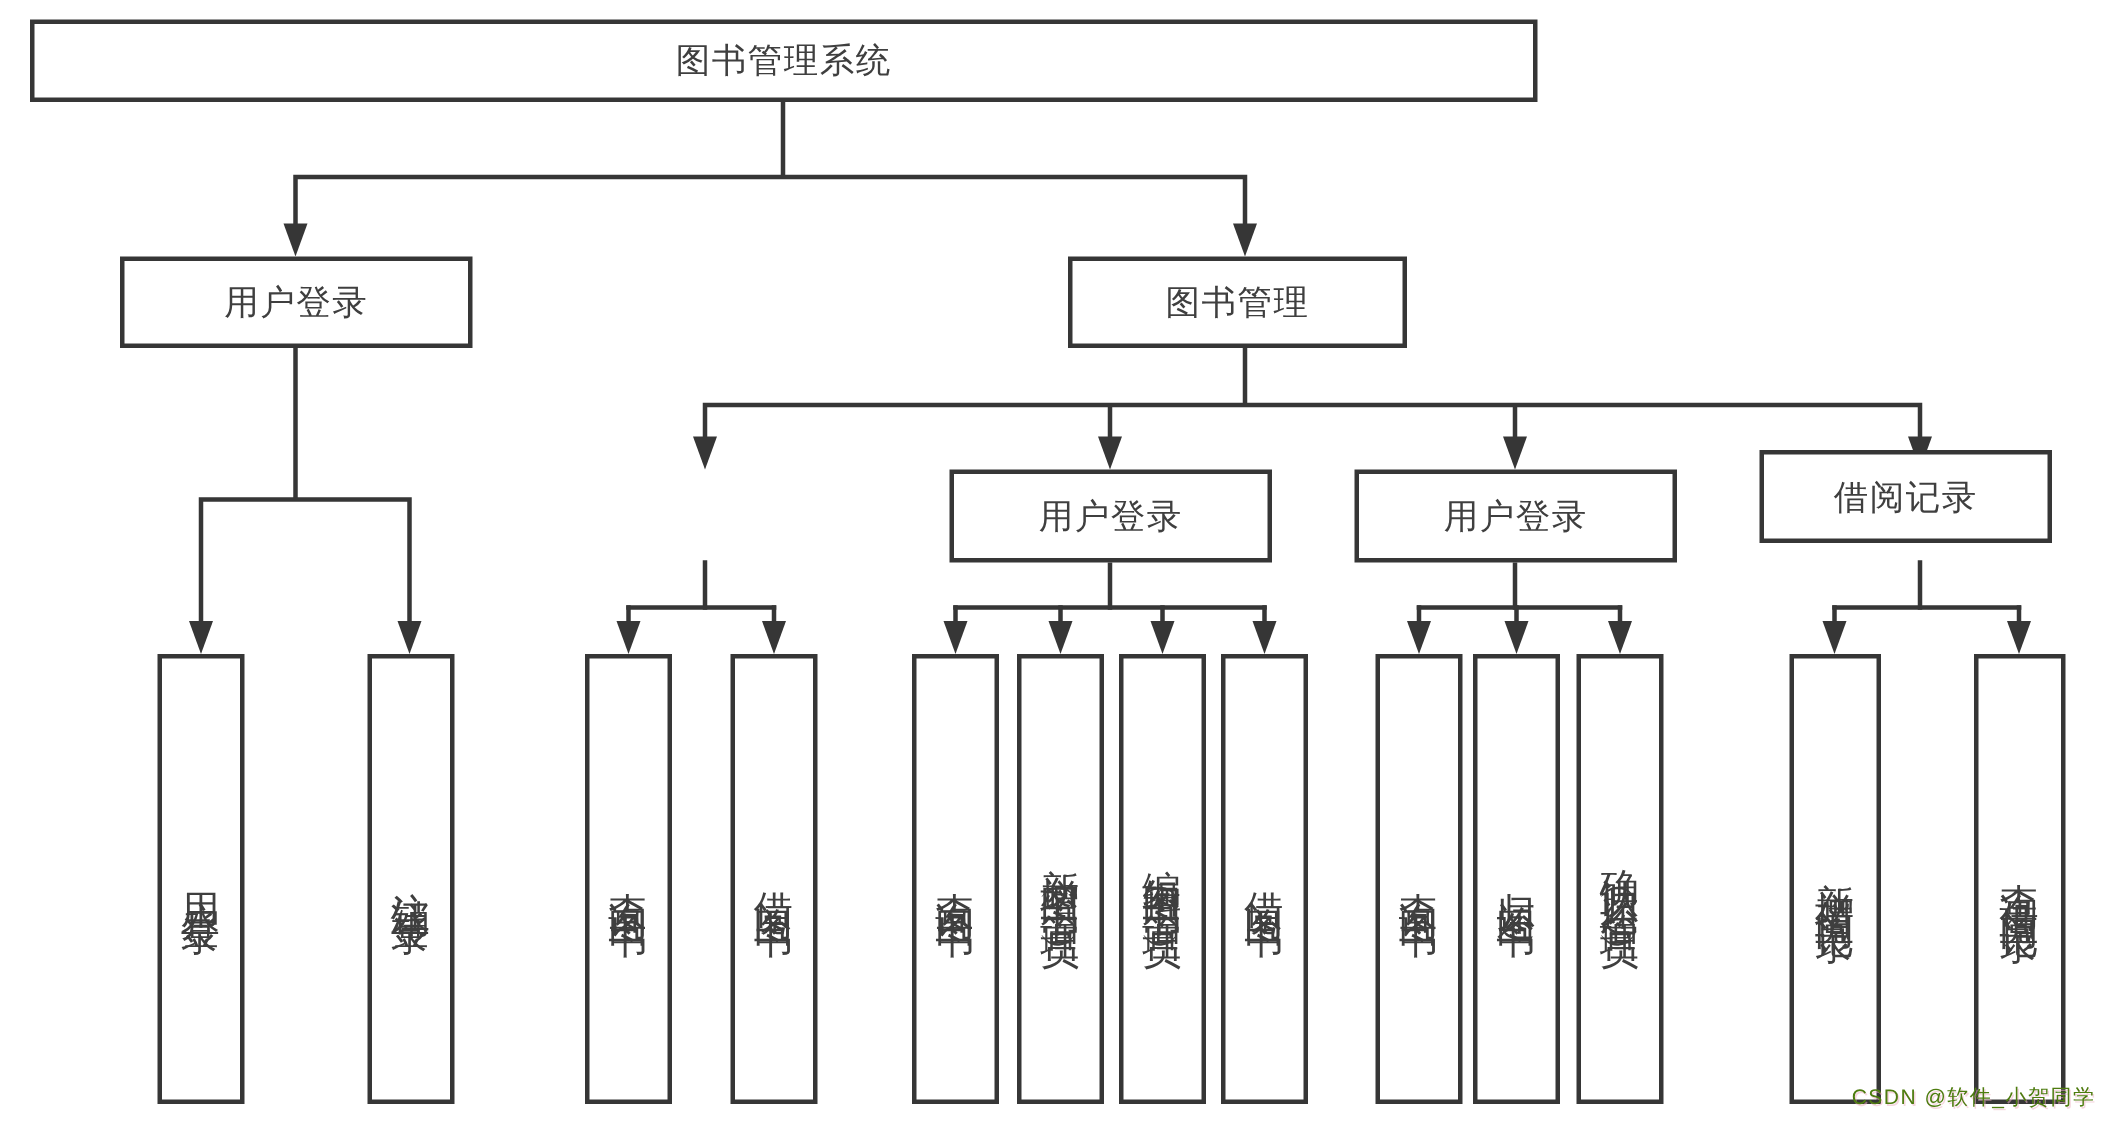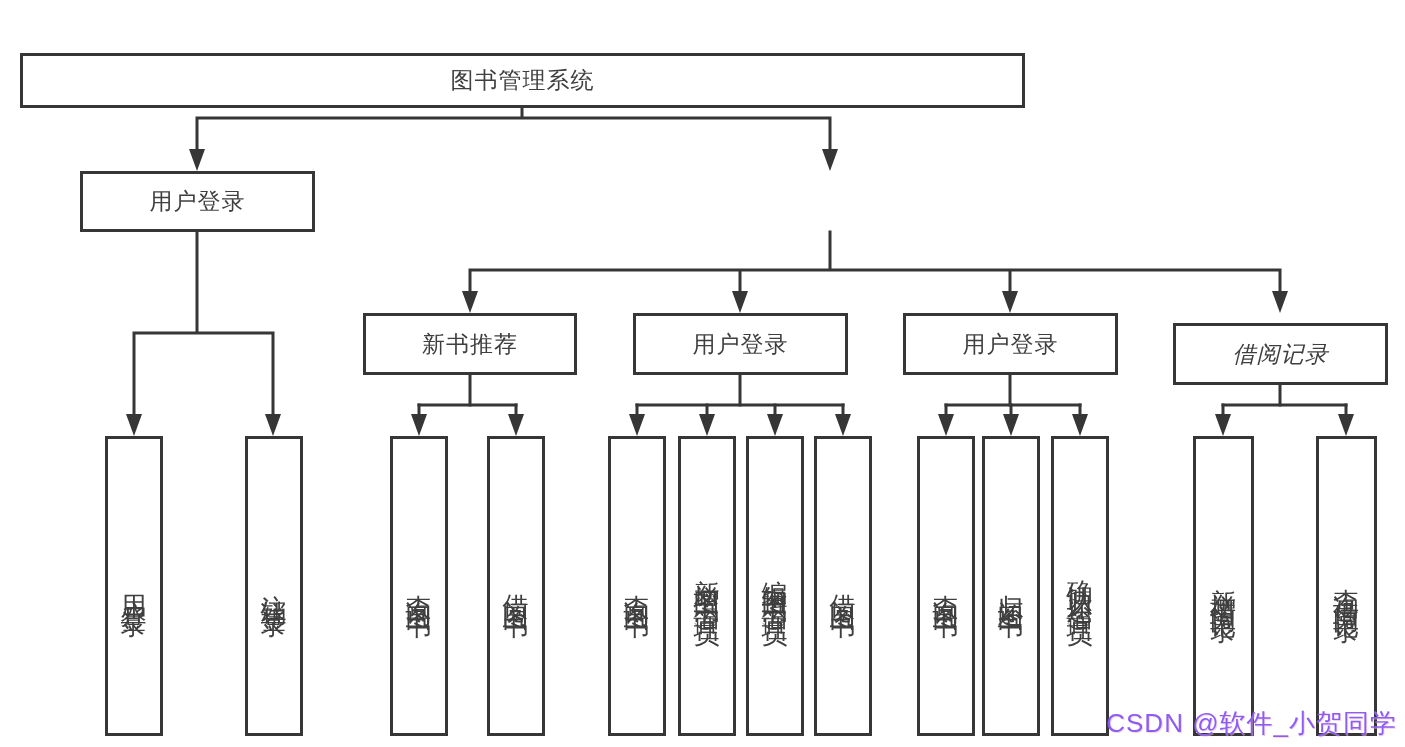--- a/index.html
+++ b/index.html
@@ -43,22 +43,22 @@
     writing-mode: vertical-rl;
     text-orientation: mixed;
     letter-spacing: 6px;
     line-height: 1;
     white-space: nowrap;
   }
   .watermark {
     position: absolute;
     right: 8px;
     bottom: 6px;
-    font-size: 26px;
-    color: #8b5cf6;
+    font-size: 14px;
+    color: #4d7c0f;
     letter-spacing: 1px;
     text-shadow: 1px 1px 0 rgba(236, 180, 196, 0.55);
     white-space: nowrap;
   }
 </style>
 </head>
 <body>
 
 <div id="canvas">
 
@@ -96,28 +96,28 @@
       <polygon points="767,414 783,414 775,436"></polygon>
       <polygon points="835,414 851,414 843,436"></polygon>
       <polygon points="938,414 954,414 946,436"></polygon>
       <polygon points="1003,414 1019,414 1011,436"></polygon>
       <polygon points="1072,414 1088,414 1080,436"></polygon>
       <polygon points="1215,414 1231,414 1223,436"></polygon>
       <polygon points="1338,414 1354,414 1346,436"></polygon>
     </g>
   </svg>
 
-  <div class="node hbox" style="left:20px; top:13px; width:1005px; height:55px;margin-top:40px;">图书管理系统</div>
+  <div class="node hbox" style="left:20px; top:13px; width:1005px; height:55px;">图书管理系统</div>
 
   <div class="node hbox" style="left:80px; top:171px; width:235px; height:61px;">用户登录</div>
+  <div class="node hbox" style="left:712px; top:171px; width:226px; height:61px;">图书管理</div>
 
-  <div class="node hbox" style="left:363px; top:313px; width:214px; height:62px;">新书推荐</div>
   <div class="node hbox" style="left:633px; top:313px; width:215px; height:62px;">用户登录</div>
   <div class="node hbox" style="left:903px; top:313px; width:215px; height:62px;">用户登录</div>
-  <div class="node hbox" style="left:1173px; top:323px; width:215px; height:62px;font-style:italic;">借阅记录</div>
+  <div class="node hbox" style="left:1173px; top:300px; width:195px; height:62px;">借阅记录</div>
 
   <div class="node vbox" style="left:105px; top:436px; width:58px; height:300px;">用户登录</div>
   <div class="node vbox" style="left:245px; top:436px; width:58px; height:300px;">注销登录</div>
 
   <div class="node vbox" style="left:390px; top:436px; width:58px; height:300px;">查询图书</div>
   <div class="node vbox" style="left:487px; top:436px; width:58px; height:300px;">借阅图书</div>
 
   <div class="node vbox" style="left:608px; top:436px; width:58px; height:300px;">查询图书</div>
   <div class="node vbox" style="left:678px; top:436px; width:58px; height:300px;">新增图书（管理员）</div>
   <div class="node vbox" style="left:746px; top:436px; width:58px; height:300px;">编辑图书（管理员）</div>

